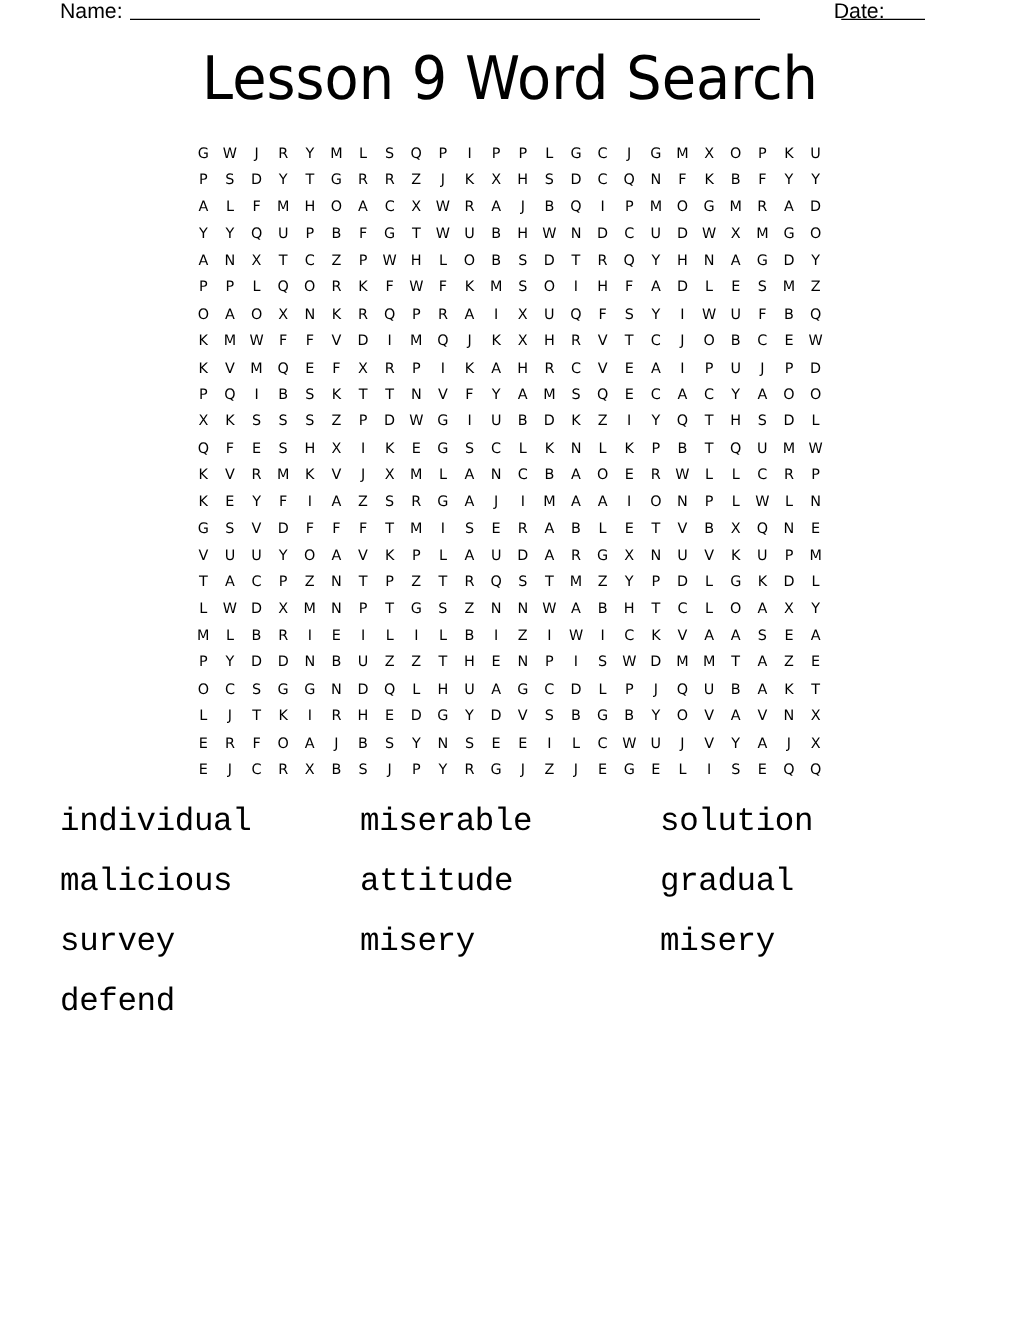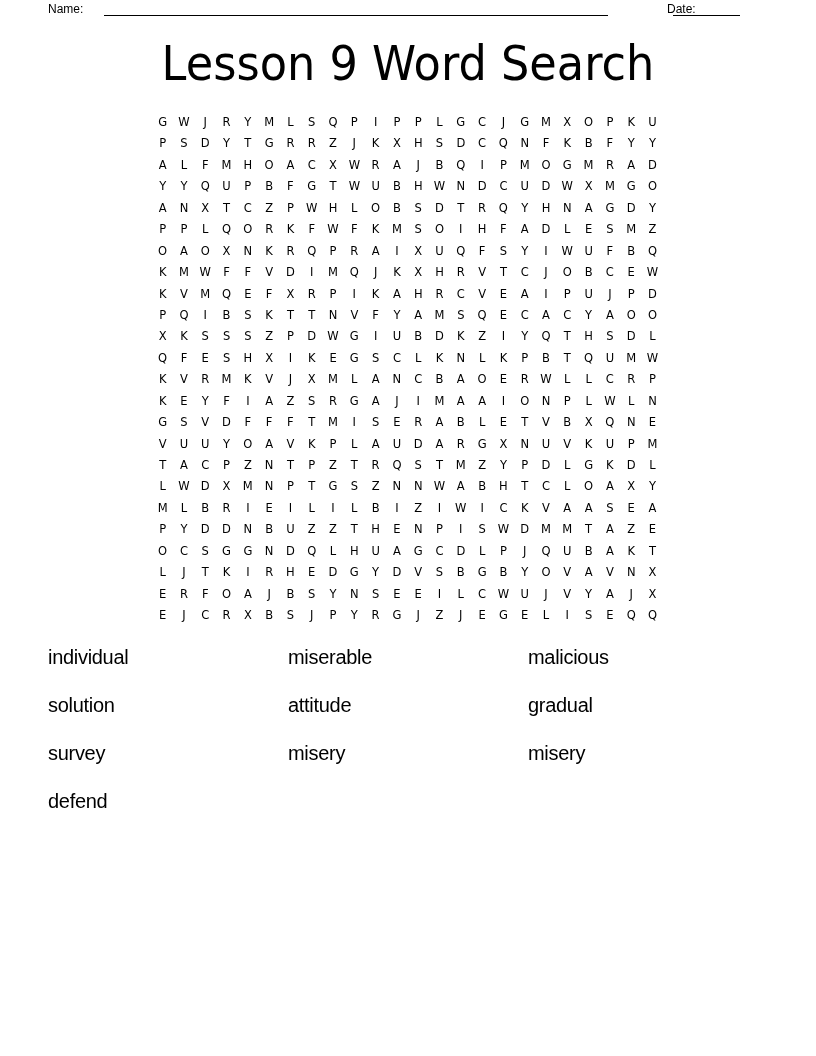--- a/index.html
+++ b/index.html
@@ -2,21 +2,21 @@
 <html><head>
   <meta charset="utf-8">
   <style>
     html, body { margin: 0; padding: 0; background: #ffffff; }
     body {
       width: 816px; height: 1056px; position: relative; overflow: hidden;
       color: #000;
     }
     .header-line {
       position: absolute; top: 0; left: 48px; width: 700px; height: 20px;
-      font-family: "Liberation Sans", sans-serif; font-size: 12px; line-height: 18px;
+      font-family: "Liberation Sans", sans-serif; font-size: 17px; line-height: 18px;
       white-space: nowrap;
     }
     .header-line .name-label { position: absolute; left: 0; top: 0; }
     .header-line .name-line { position: absolute; left: 56px; top: 15px; width: 504px; border-bottom: 1px solid #000; }
     .header-line .date-label { position: absolute; left: 579px; top: 0; margin-left: 40px; }
     .header-line .date-line { position: absolute; left: 625px; top: 15px; width: 67px; border-bottom: 1px solid #000; }
     .title {
       position: absolute; top: 32px; left: 0; width: 816px; text-align: center;
       font-family: "DejaVu Sans", sans-serif; font-size: 48px; line-height: 62px;
       transform: scaleX(0.93);
@@ -29,21 +29,21 @@
     .cell {
       font-family: "DejaVu Sans", sans-serif; font-size: 11.5px;
       text-align: center; line-height: 21px;
     }
     .word-list {
       position: absolute; top: 640px; left: 48px; width: 720px;
       display: grid; grid-template-columns: 240px 240px 240px;
       grid-auto-rows: 48px;
     }
     .word {
-      font-family: Liberation Sans, sans-serif; font-size: 20px; line-height: 34px;
+      font-family: Liberation Mono, monospace; font-size: 26px; line-height: 34px;
       letter-spacing: -0.3px;
     }
   </style>
 </head>
 <body>
 
 <div class="header-line">
   <span class="name-label">Name:</span>
   <span class="name-line"></span>
   <span class="date-label">Date:</span>
@@ -627,21 +627,21 @@
     <div class="cell">I</div>
     <div class="cell">S</div>
     <div class="cell">E</div>
     <div class="cell">Q</div>
     <div class="cell">Q</div>
   </div>
 
 <div class="word-list" id="word-list">
     <div class="word">individual</div>
     <div class="word">miserable</div>
+    <div class="word">solution</div>
     <div class="word">malicious</div>
-    <div class="word">solution</div>
     <div class="word">attitude</div>
     <div class="word">gradual</div>
     <div class="word">survey</div>
     <div class="word">misery</div>
     <div class="word">misery</div>
     <div class="word">defend</div>
   </div>
 
 </body></html>

